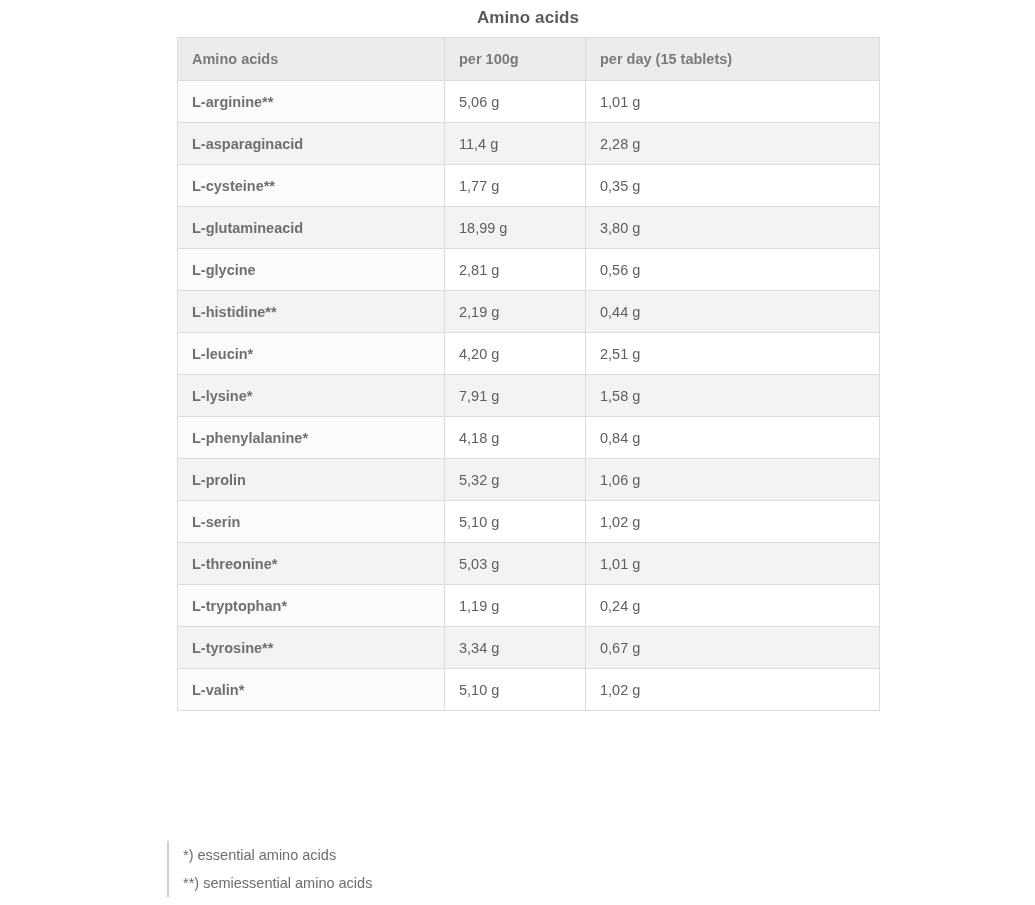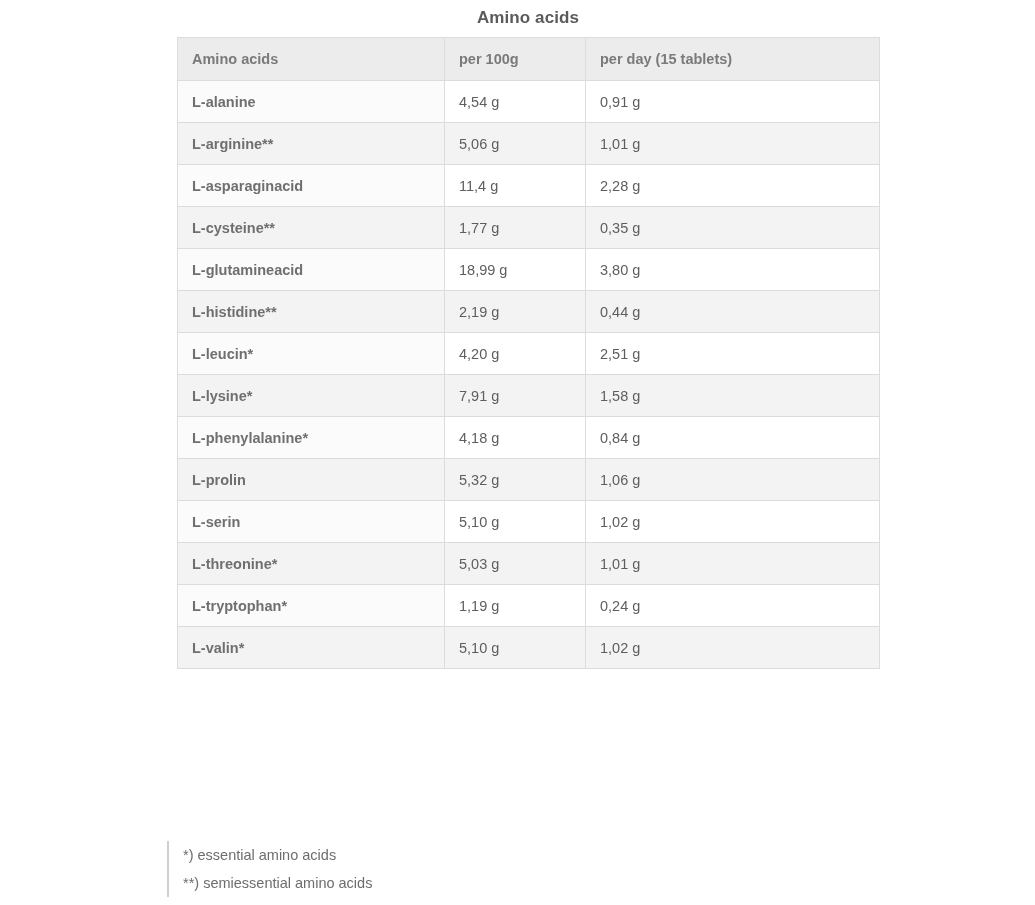--- a/index.html
+++ b/index.html
@@ -110,45 +110,45 @@
       </colgroup>
       <thead>
         <tr>
           <th>Amino acids</th>
           <th>per 100g</th>
           <th>per day (15 tablets)</th>
         </tr>
       </thead>
       <tbody>
         <tr>
-          <td>L-alanine</td>
-          <td>4,54 g</td>
-          <td>0,91 g</td>
-        </tr>
-        <tr>
           <td>L-arginine**</td>
           <td>5,06 g</td>
           <td>1,01 g</td>
         </tr>
         <tr>
           <td>L-asparaginacid</td>
           <td>11,4 g</td>
           <td>2,28 g</td>
         </tr>
         <tr>
           <td>L-cysteine**</td>
           <td>1,77 g</td>
           <td>0,35 g</td>
         </tr>
         <tr>
           <td>L-glutamineacid</td>
           <td>18,99 g</td>
           <td>3,80 g</td>
         </tr>
         <tr>
+          <td>L-glycine</td>
+          <td>2,81 g</td>
+          <td>0,56 g</td>
+        </tr>
+        <tr>
           <td>L-histidine**</td>
           <td>2,19 g</td>
           <td>0,44 g</td>
         </tr>
         <tr>
           <td>L-leucin*</td>
           <td>4,20 g</td>
           <td>2,51 g</td>
         </tr>
         <tr>
@@ -173,20 +173,25 @@
         </tr>
         <tr>
           <td>L-threonine*</td>
           <td>5,03 g</td>
           <td>1,01 g</td>
         </tr>
         <tr>
           <td>L-tryptophan*</td>
           <td>1,19 g</td>
           <td>0,24 g</td>
+        </tr>
+        <tr>
+          <td>L-tyrosine**</td>
+          <td>3,34 g</td>
+          <td>0,67 g</td>
         </tr>
         <tr>
           <td>L-valin*</td>
           <td>5,10 g</td>
           <td>1,02 g</td>
         </tr>
       </tbody>
     </table>
   </div>
 

